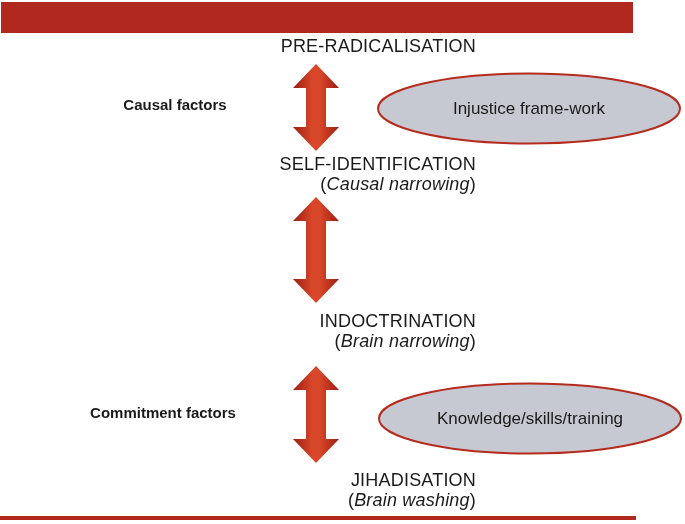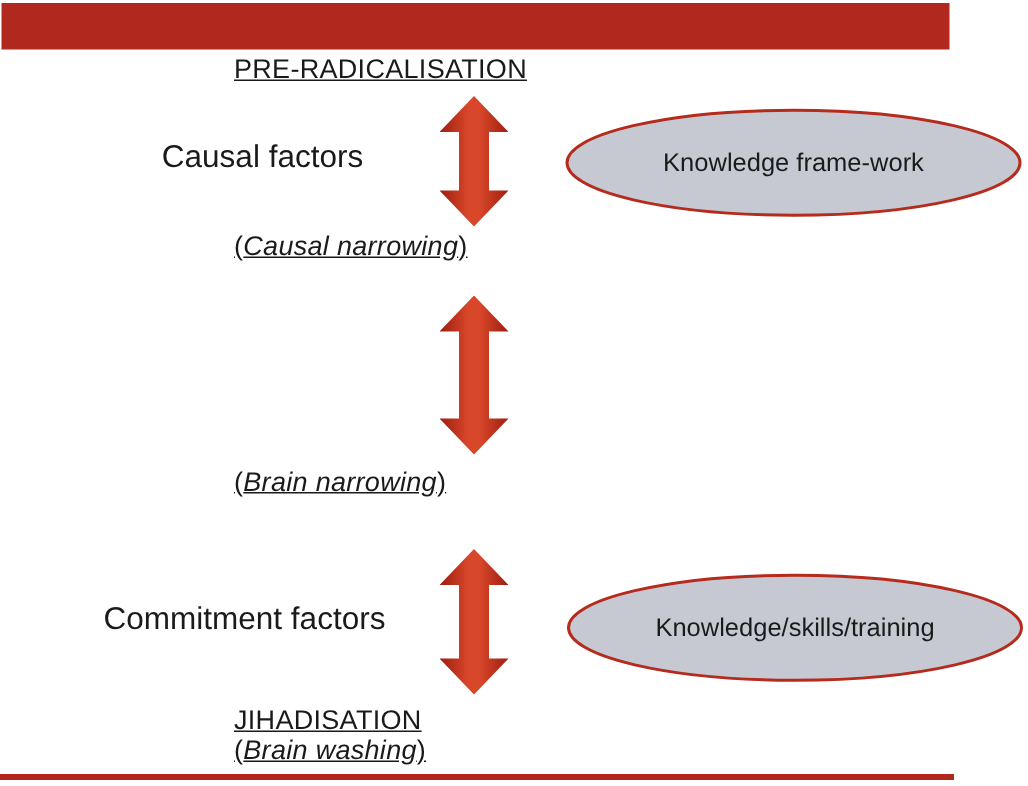--- a/index.html
+++ b/index.html
@@ -23,30 +23,29 @@
   .top-bar{
     left:1px;top:2px;width:632px;height:31px;
     background:var(--bar-red);
   }
   .bottom-bar{
     left:0;top:516px;width:636px;height:4px;
     background:var(--bar-red);
   }
   .stage{
     left:156px;width:320px;
-    text-align:left;
+    text-align:right;
     font-size:18px;line-height:20px;
     letter-spacing:0.2px;
     white-space:nowrap;
-    text-decoration:underline;
   }
   .stage .sub i{font-style:italic;}
   .factor-label{
-    font-weight:normal;
-    font-size:21px;line-height:26px;
+    font-weight:bold;
+    font-size:15px;line-height:26px;
     transform:translateX(-50%);
     white-space:nowrap;
   }
   .arrow{left:293px;width:46px;}
   .ellipse-wrap{width:306px;height:73px;}
   .ellipse-wrap svg{display:block;}
   .ellipse-wrap ellipse{
     fill:var(--ellipse-fill);
     stroke:var(--ellipse-border);
     stroke-width:2;
@@ -85,34 +84,36 @@
   <svg class="abs arrow" style="top:64px" width="46" height="87" viewBox="0 0 46 87">
     <polygon class="arrow-shape" points="23,0 46,24 33,24 33,63 46,63 23,87 0,63 13,63 13,24 0,24"></polygon>
   </svg>
 
   <div class="abs factor-label" style="left:175px;top:92px">Causal factors</div>
 
   <div class="abs ellipse-wrap" style="left:376px;top:72px">
     <svg width="306" height="73" viewBox="0 0 306 73">
       <ellipse cx="153" cy="36.5" rx="151" ry="35"></ellipse>
     </svg>
-    <div class="ellipse-label">Knowledge frame-work</div>
+    <div class="ellipse-label">Injustice frame-work</div>
   </div>
 
   <div class="abs stage" style="top:154px">
+    <div>SELF-IDENTIFICATION</div>
     <div class="sub"><span>(</span><i>Causal narrowing</i><span>)</span></div>
   </div>
 
   <svg class="abs arrow" style="top:197px" width="46" height="106" viewBox="0 0 46 106">
     <polygon class="arrow-shape" points="23,0 46,24 33,24 33,82 46,82 23,106 0,82 13,82 13,24 0,24"></polygon>
   </svg>
 
 
 
   <div class="abs stage" style="top:311px">
+    <div>INDOCTRINATION</div>
     <div class="sub"><span>(</span><i>Brain narrowing</i><span>)</span></div>
   </div>
 
   <svg class="abs arrow" style="top:366px" width="46" height="97" viewBox="0 0 46 97">
     <polygon class="arrow-shape" points="23,0 46,24 33,24 33,73 46,73 23,97 0,73 13,73 13,24 0,24"></polygon>
   </svg>
 
   <div class="abs factor-label" style="left:163px;top:400px">Commitment factors</div>
 
   <div class="abs ellipse-wrap" style="left:377px;top:382px">

